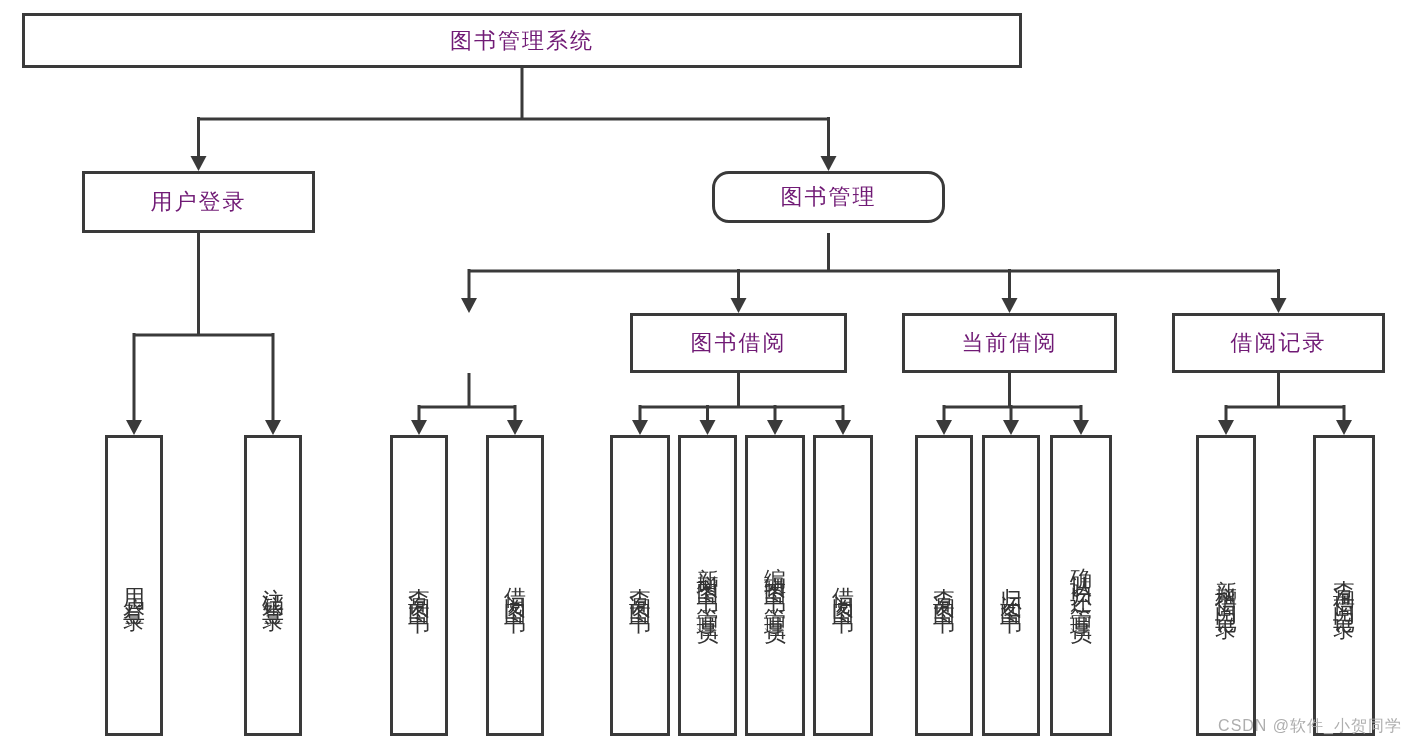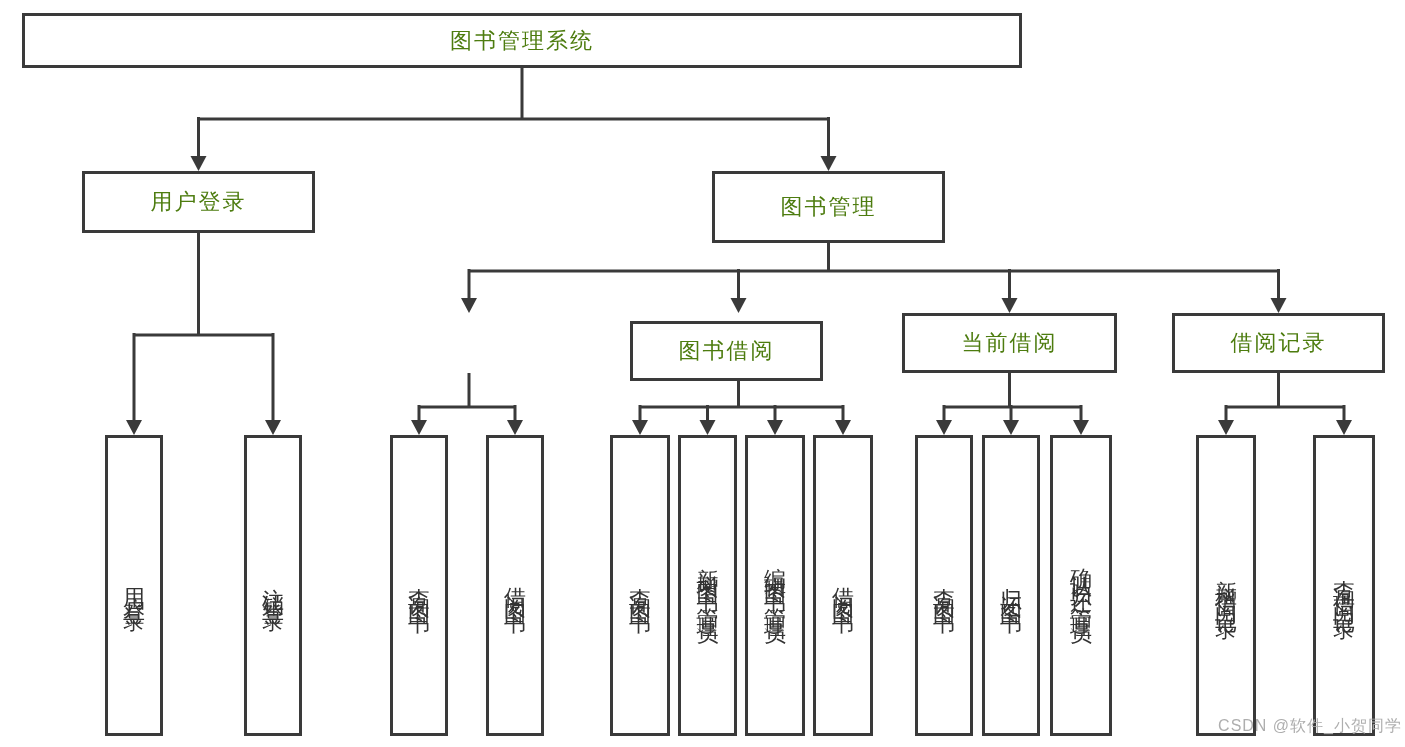--- a/index.html
+++ b/index.html
@@ -20,21 +20,21 @@
   .box {
     position: absolute;
     box-sizing: border-box;
     border: 3px solid #3a3a3a;
     background: #ffffff;
     display: flex;
     align-items: center;
     justify-content: center;
   }
   .hlabel {
-    color: #4d7c0f;
+    color: #701a75;
     font-size: 22px;
     letter-spacing: 2px;
     white-space: nowrap;
   }
   .vlabel {
     color: #333333;
     font-size: 22px;
     writing-mode: vertical-rl;
     text-orientation: mixed;
     letter-spacing: 8px;
@@ -96,25 +96,25 @@
     <polygon points="1336,420 1352,420 1344,435" fill="#3a3a3a"></polygon>
   </svg>
 
   <div class="box" style="left:22px; top:13px; width:1000px; height:55px;">
     <span class="hlabel">图书管理系统</span>
   </div>
 
   <div class="box" style="left:82px; top:171px; width:233px; height:62px;">
     <span class="hlabel">用户登录</span>
   </div>
-  <div class="box" style="left:712px; top:171px; width:233px; height:72px;">
+  <div class="box" style="left:712px; top:171px; width:233px; height:52px;border-radius:17px;">
     <span class="hlabel">图书管理</span>
   </div>
 
-  <div class="box" style="left:630px; top:313px; width:193px; height:60px;margin-top:8px;">
+  <div class="box" style="left:630px; top:313px; width:217px; height:60px;">
     <span class="hlabel">图书借阅</span>
   </div>
   <div class="box" style="left:902px; top:313px; width:215px; height:60px;">
     <span class="hlabel">当前借阅</span>
   </div>
   <div class="box" style="left:1172px; top:313px; width:213px; height:60px;">
     <span class="hlabel">借阅记录</span>
   </div>
 
   <div class="box" style="left:105px; top:435px; width:58px; height:301px;">

